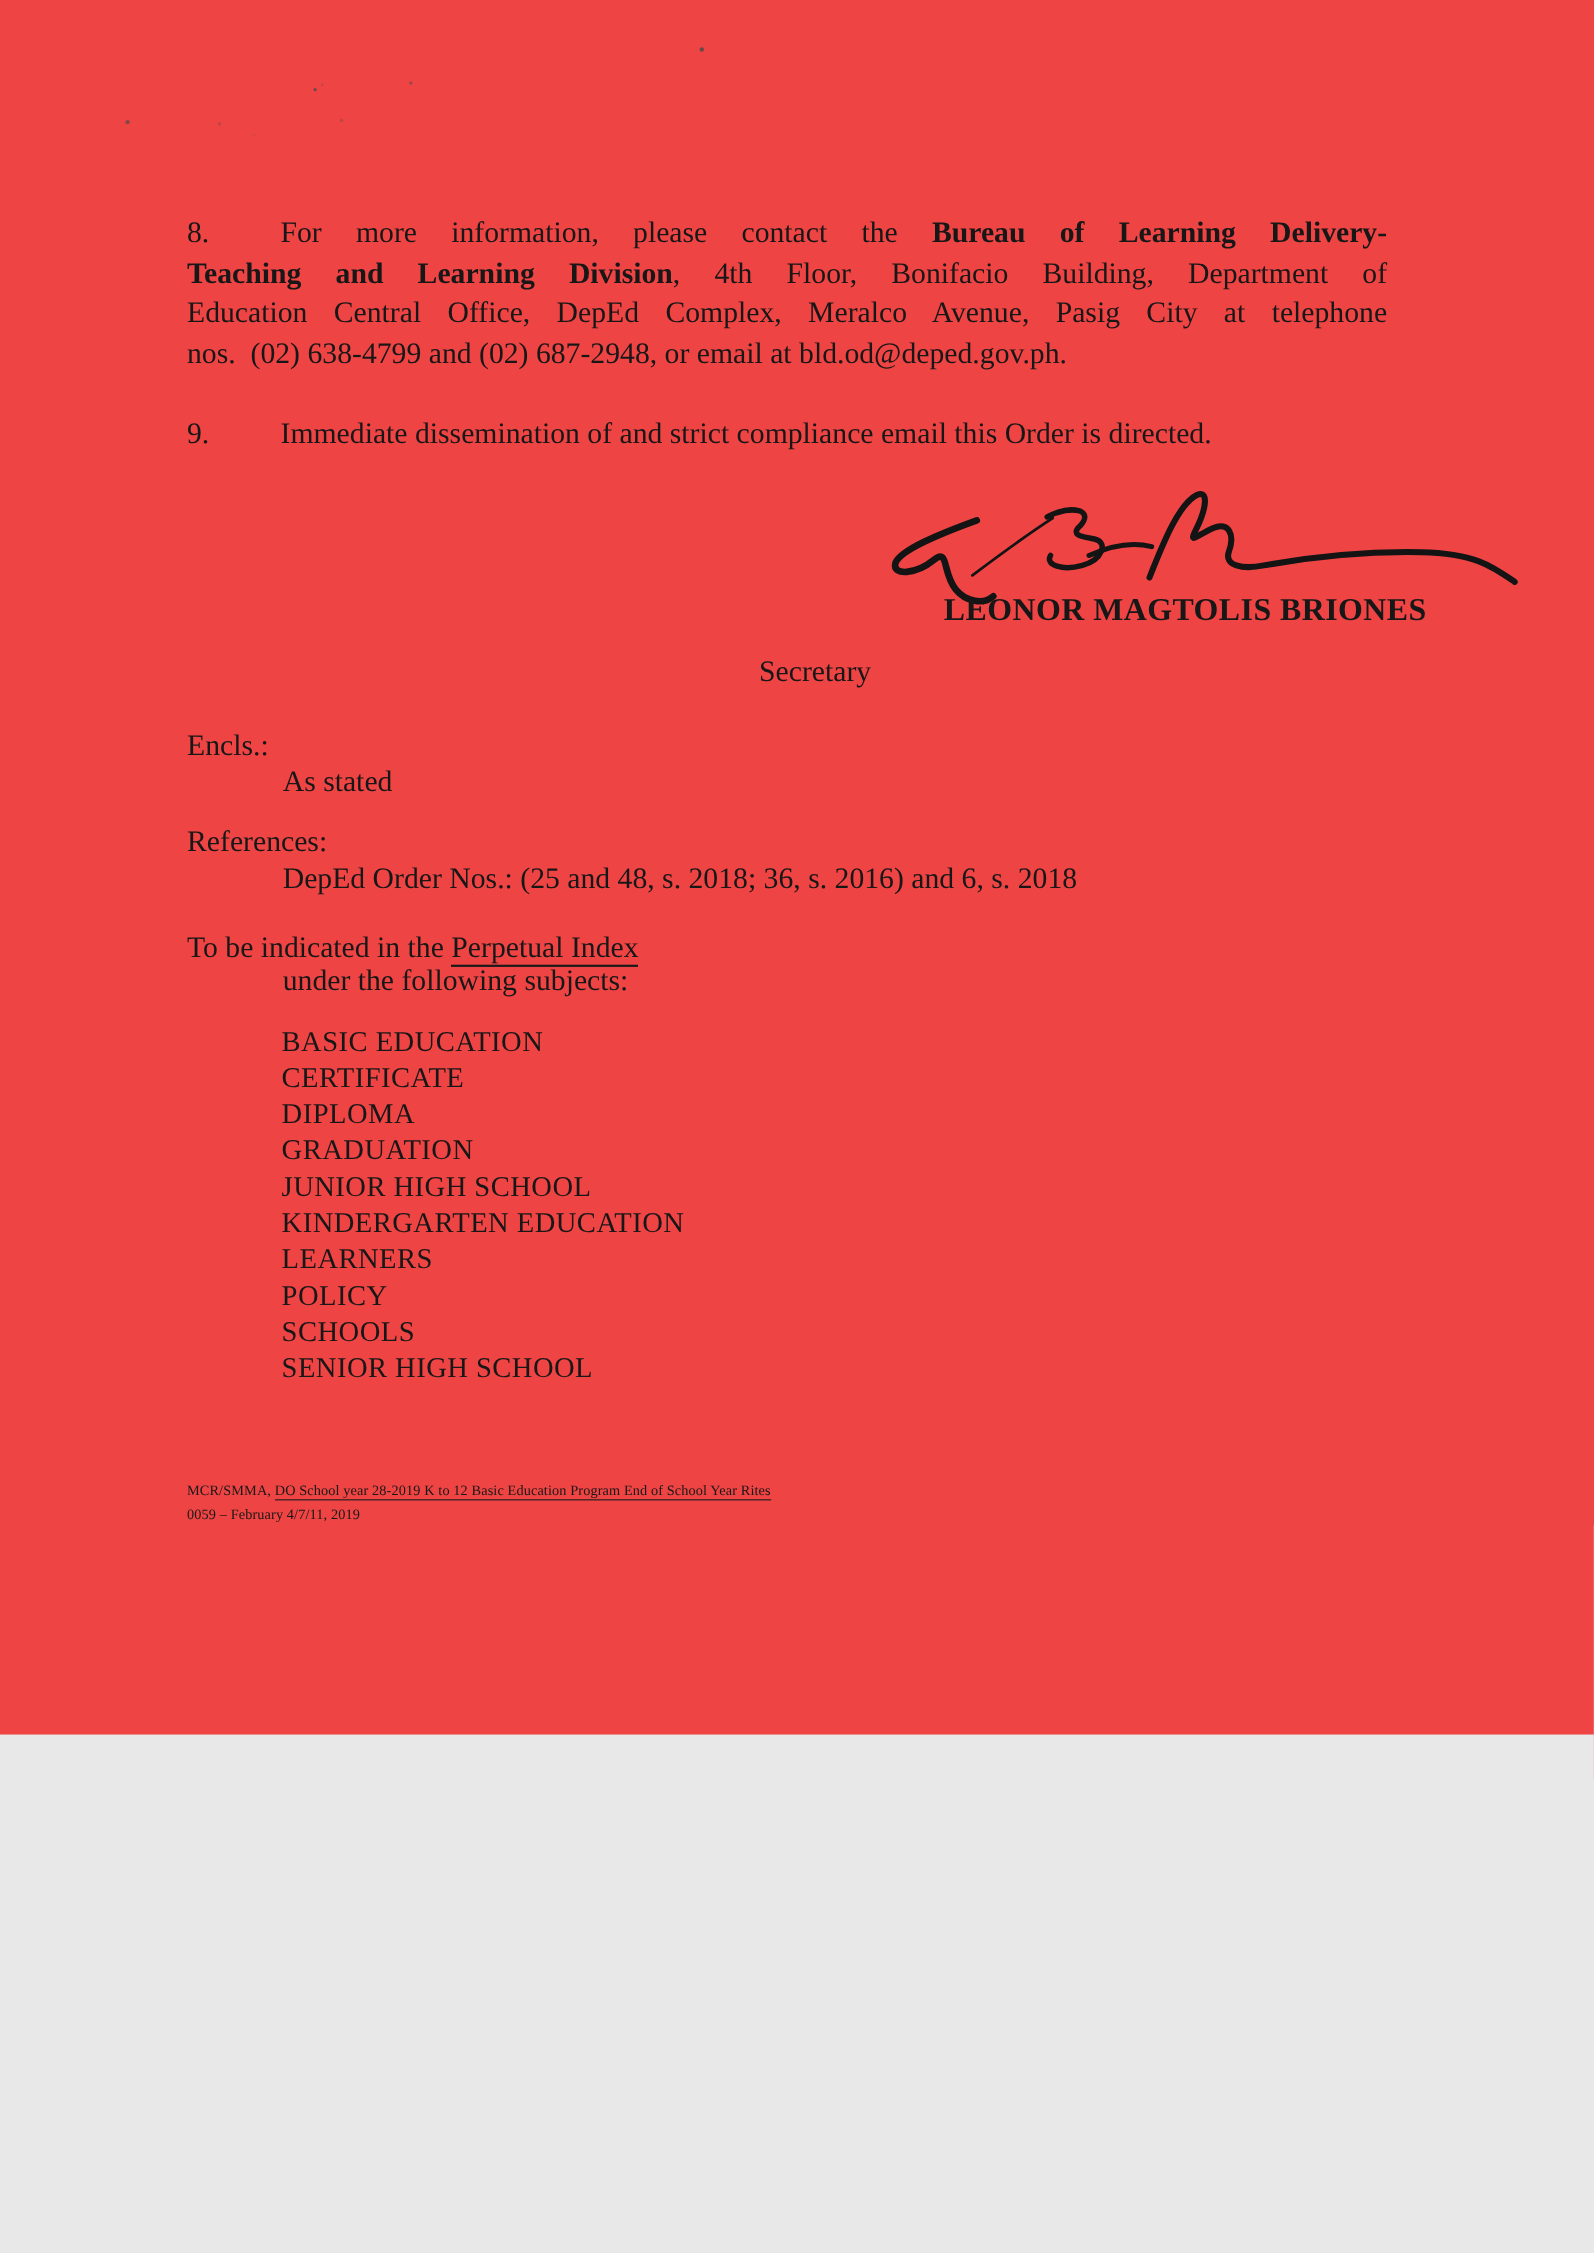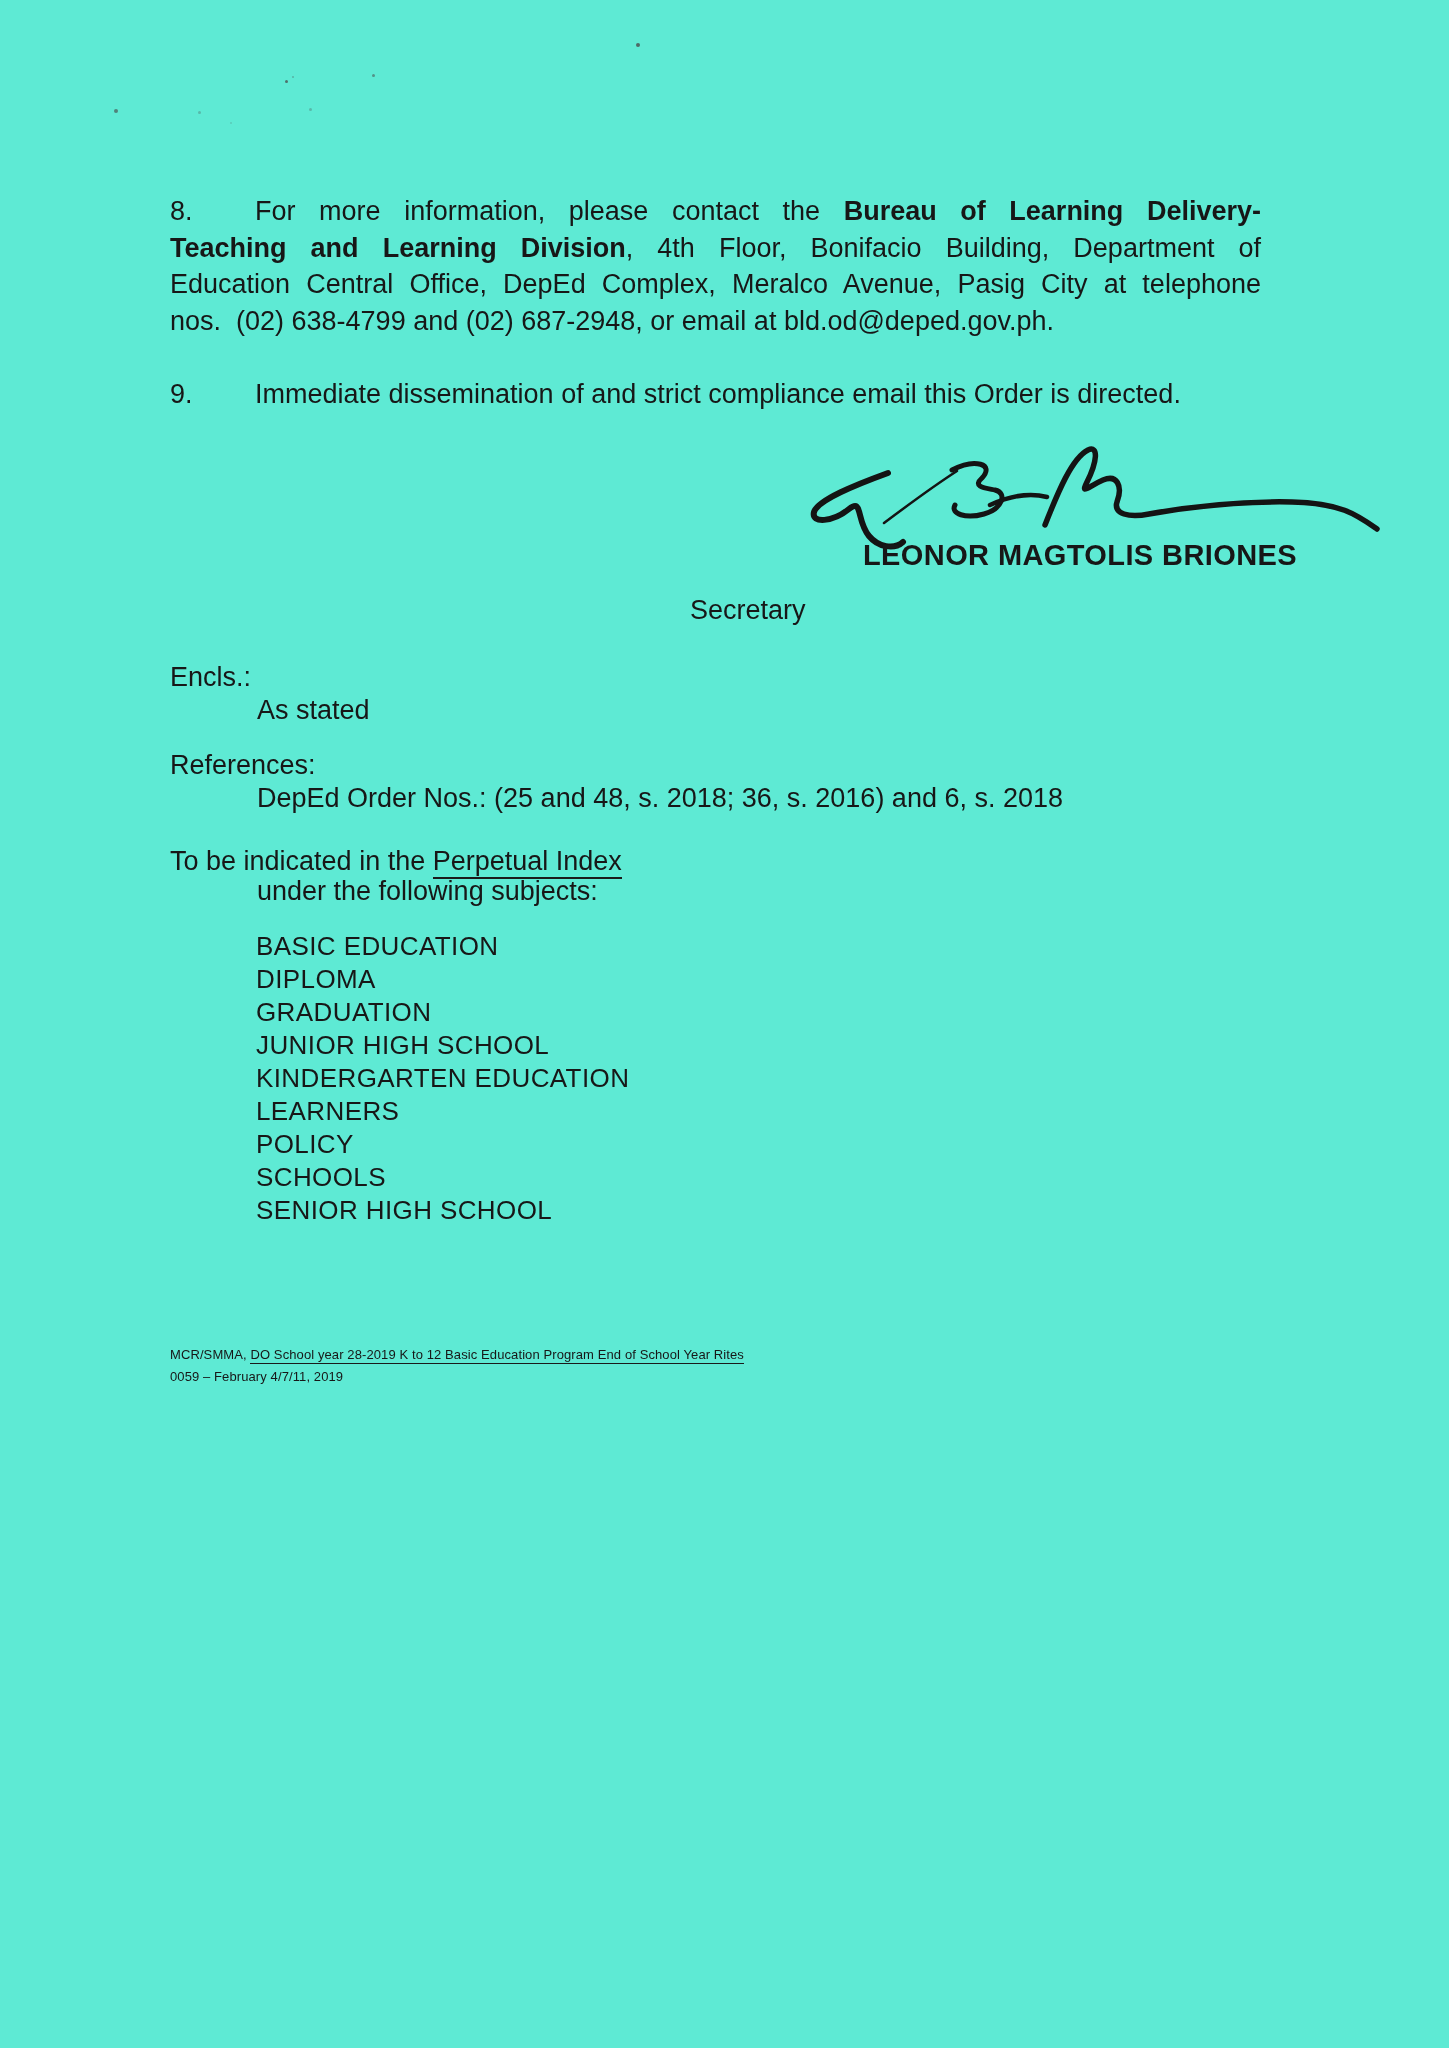--- a/index.html
+++ b/index.html
@@ -1,22 +1,22 @@
 <!DOCTYPE html>
 <html><head>
 <meta charset="utf-8">
 <style>
   html,body { margin:0; padding:0; background:#e8e8e8; }
   .page {
     position:relative;
-    width:1449px; height:2048px;
+    width:1449px; height:1577px;
     margin:0 auto;
-    background:#5eead4;
+    background:#ef4444;
     color:#171717;
-    font-family:Liberation Sans, sans-serif;
+    font-family:Liberation Serif, serif;
     overflow:hidden;
   }
   .body-text { font-size:27px; line-height:36.5px; }
   .abs { position:absolute; }
   .para { width:1091px; }
   .jline { text-align:justify; text-align-last:justify; -moz-text-align-last:justify; }
   .nline { text-align:left; }
   .pnum { display:inline-block; width:85px; }
   .seg-b { font-weight:bold; }
   .u-body { border-bottom:2px solid #1a1a1a; padding-bottom:1px; }
@@ -80,20 +80,21 @@
   <div class="abs body-text" style="left:170px; top:747px;">References:</div>
   <div class="abs body-text" style="left:257px; top:780px;">DepEd Order Nos.: (25 and 48, s. 2018; 36, s. 2016) and 6, s. 2018</div>
 
   <div class="abs body-text" style="left:170px; top:843px;">
     <span>To be indicated in the </span><span class="u-body">Perpetual Index</span>
   </div>
   <div class="abs body-text" style="left:257px; top:873px;">under the following subjects:</div>
 
   <div id="subjects" class="abs subjects" style="left:256px; top:930px;">
       <div>BASIC EDUCATION</div>
+      <div>CERTIFICATE</div>
       <div>DIPLOMA</div>
       <div>GRADUATION</div>
       <div>JUNIOR HIGH SCHOOL</div>
       <div>KINDERGARTEN EDUCATION</div>
       <div>LEARNERS</div>
       <div>POLICY</div>
       <div>SCHOOLS</div>
       <div>SENIOR HIGH SCHOOL</div>
     </div>
 

